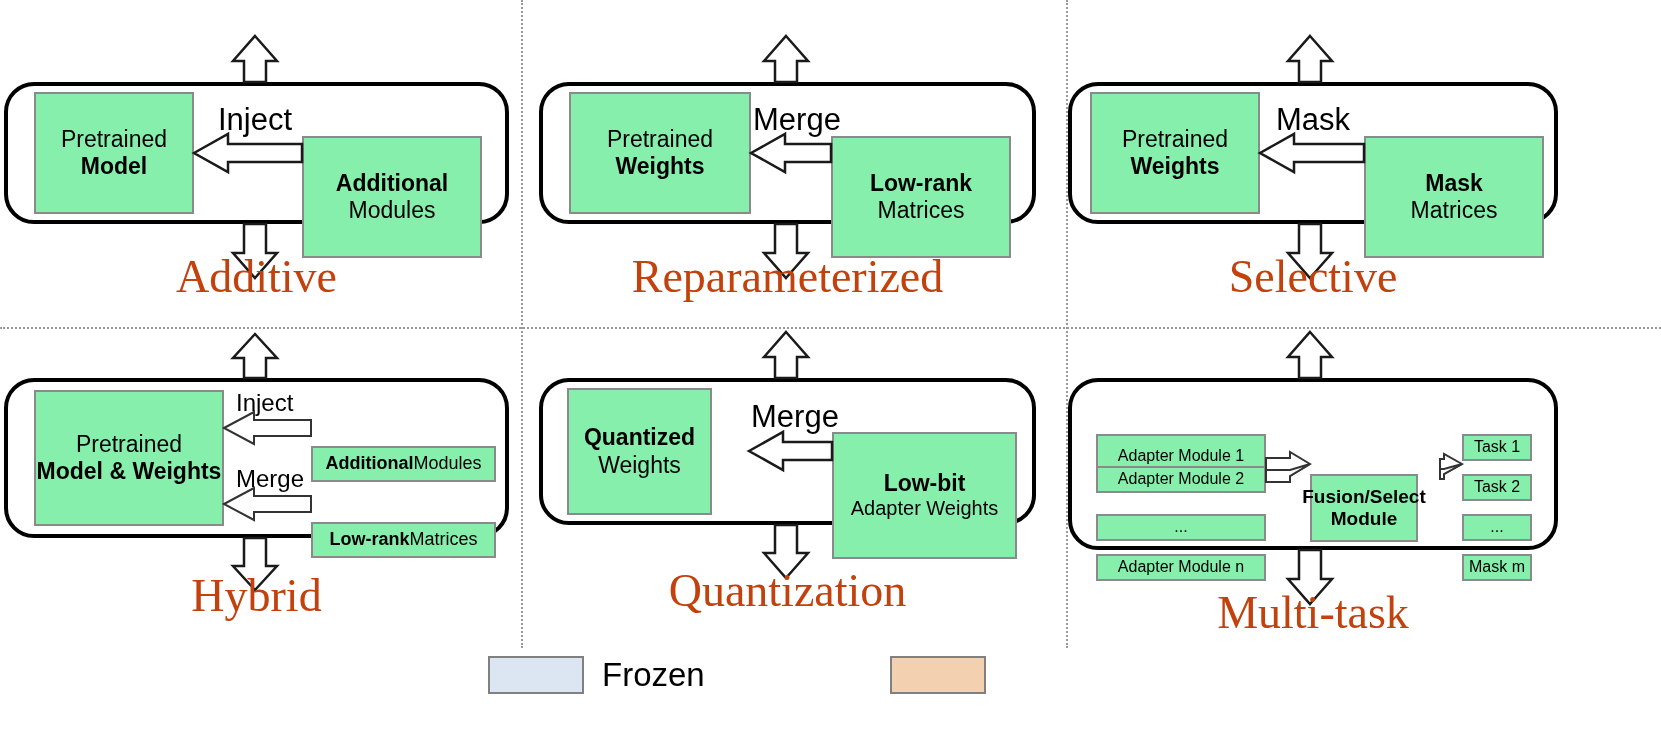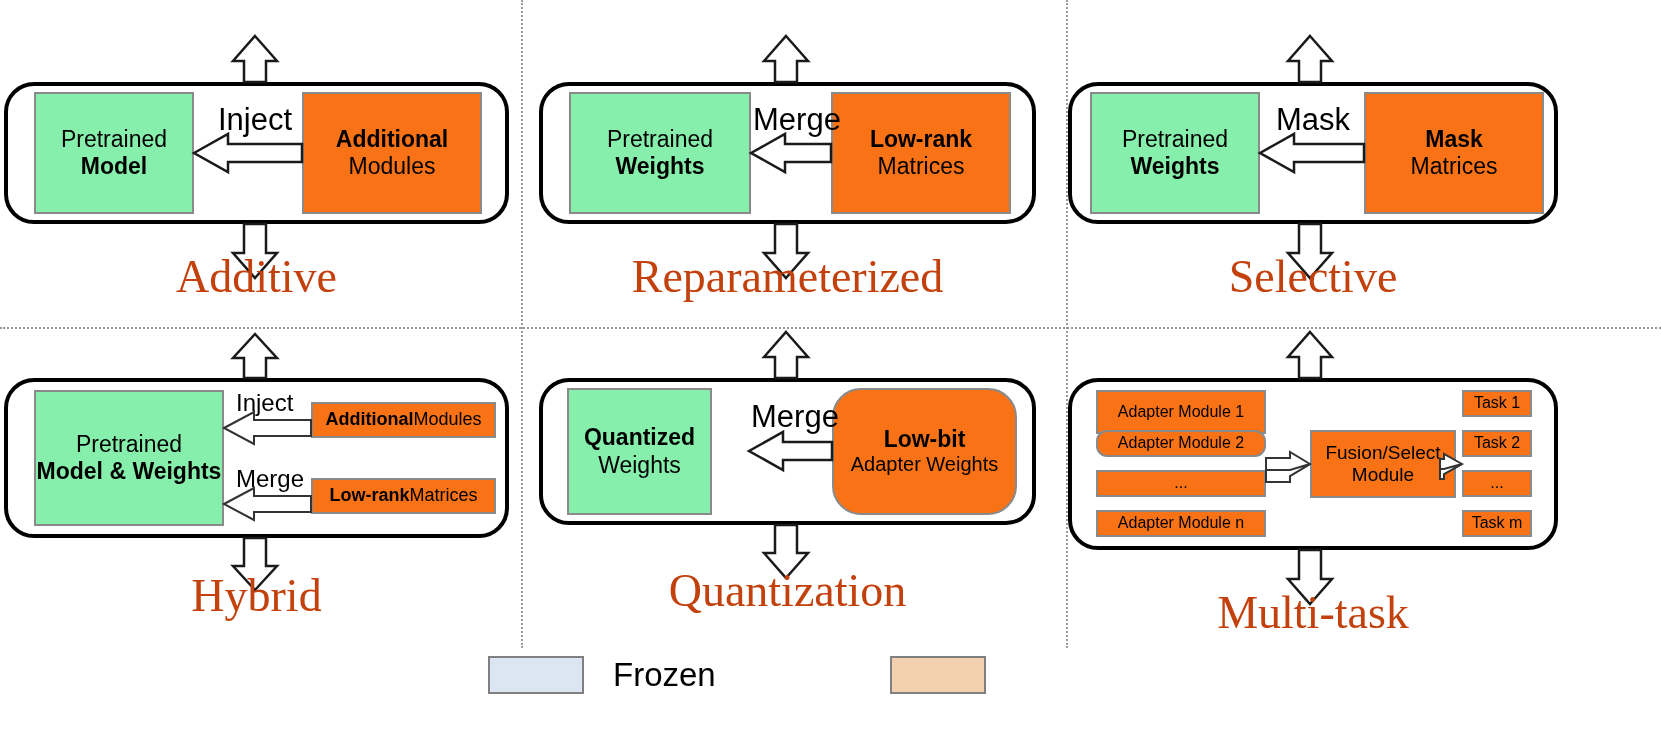--- a/index.html
+++ b/index.html
@@ -65,21 +65,21 @@
     border: 2px solid #8a8a8a;
     display: flex;
     flex-direction: column;
     align-items: center;
     justify-content: center;
     text-align: center;
     line-height: 1.18;
     color: #000000;
   }
   .blk.frozen  { background: #86efac; }
-  .blk.trainable { background: #f97316; }
+  .blk.trainable { background: #86efac; margin-top: 44px; }
   .blk .ln { display: block; white-space: nowrap; }
   .bold { font-weight: bold; }
 
   
   .arrows {
     position: absolute;
     left: 0;
     top: 0;
     overflow: visible;
     pointer-events: none;
@@ -117,21 +117,21 @@
   .legend-swatch {
     box-sizing: border-box;
     border: 2px solid #808080;
   }
   .legend-swatch.frozen { background: #dce6f2; }
   .legend-swatch.trainable { background: #f2d0b0; }
   .legend-text {
     font-family: "Liberation Sans", sans-serif;
     font-size: 33px;
     color: #000000;
-    margin-left: 29px;
+    margin-left: 18px;
     white-space: nowrap;
   }
 </style>
 </head>
 <body>
 
 <div id="stage">
 
   <div class="vdiv" style="left:521px; top:0px; height:648px;"></div>
   <div class="vdiv" style="left:1066px; top:0px; height:648px;"></div>
@@ -246,21 +246,21 @@
   </div>
 
   <div class="panel" style="left:539px; top:378px; width:497px; height:250px;">
     <div class="rounded-box" style="width:497px; height:147px;"></div>
 
     <div class="blk frozen" style="left:28px; top:10px; width:145px; height:127px; font-size:23px;">
       <span class="ln bold">Quantized</span>
       <span class="ln">Weights</span>
     </div>
 
-    <div class="blk trainable" style="left:293px; top:10px; width:185px; height:127px; font-size:22px;border-radius:29px;">
+    <div class="blk trainable" style="left:293px; top:10px; width:185px; height:127px; font-size:22px;">
       <span class="ln bold" style="font-size:23px;">Low-bit</span>
       <span class="ln" style="font-size:20px;">Adapter Weights</span>
     </div>
 
     <svg class="arrows" width="497" height="250" viewBox="0 0 497 250">
       <polygon class="arrow-shape" points="247,-46 269,-21 258,-21 258,0 236,0 236,-21 225,-21"></polygon>
       <polygon class="arrow-shape" points="247,200 269,175 258,175 258,147 236,147 236,175 225,175"></polygon>
       <polygon class="arrow-shape" points="210,73 244,54 244,64 293,64 293,82 244,82 244,92"></polygon>
     </svg>
 
@@ -268,46 +268,46 @@
 
     <div class="panel-title" style="top:190px;">Quantization</div>
   </div>
 
   <div class="panel" style="left:1068px; top:378px; width:490px; height:250px;">
     <div class="rounded-box" style="width:490px; height:172px;"></div>
 
     <div class="blk trainable" style="left:28px; top:12px; width:170px; height:44px; font-size:16px;">
       <span class="ln">Adapter Module 1</span>
     </div>
-    <div class="blk trainable" style="left:28px; top:52px; width:170px; height:27px; font-size:16px;border-radius:11px;">
+    <div class="blk trainable" style="left:28px; top:44px; width:170px; height:27px; font-size:16px;">
       <span class="ln">Adapter Module 2</span>
     </div>
     <div class="blk trainable" style="left:28px; top:92px; width:170px; height:27px; font-size:16px;">
       <span class="ln">...</span>
     </div>
     <div class="blk trainable" style="left:28px; top:132px; width:170px; height:27px; font-size:16px;">
       <span class="ln">Adapter Module n</span>
     </div>
 
-    <div class="blk trainable" style="left:242px; top:52px; width:146px; height:68px; font-size:19px;">
+    <div class="blk trainable" style="left:242px; top:52px; width:108px; height:68px; font-size:19px;font-weight:bold;">
       <span class="ln">Fusion/Select</span>
       <span class="ln">Module</span>
     </div>
 
     <div class="blk trainable" style="left:394px; top:12px; width:70px; height:27px; font-size:16px;">
       <span class="ln">Task 1</span>
     </div>
     <div class="blk trainable" style="left:394px; top:52px; width:70px; height:27px; font-size:16px;">
       <span class="ln">Task 2</span>
     </div>
     <div class="blk trainable" style="left:394px; top:92px; width:70px; height:27px; font-size:16px;">
       <span class="ln">...</span>
     </div>
     <div class="blk trainable" style="left:394px; top:132px; width:70px; height:27px; font-size:16px;">
-      <span class="ln">Task m</span>
+      <span class="ln">Mask m</span>
     </div>
 
     <svg class="arrows" width="490" height="250" viewBox="0 0 490 250">
       <polygon class="arrow-shape" points="242,-46 264,-21 253,-21 253,0 231,0 231,-21 220,-21"></polygon>
       <polygon class="arrow-shape" points="242,226 264,201 253,201 253,172 231,172 231,201 220,201"></polygon>
 
       <polygon class="arrow-thin" points="242,86 222,74 222,80 198,80 198,92 222,92 222,98"></polygon>
       <polygon class="arrow-thin" points="242,86 222,98 222,104 198,104 198,92 222,92"></polygon>
 
       <polygon class="arrow-thin" points="394,86 376,76 376,81 372,81 372,91 376,91 376,96"></polygon>

